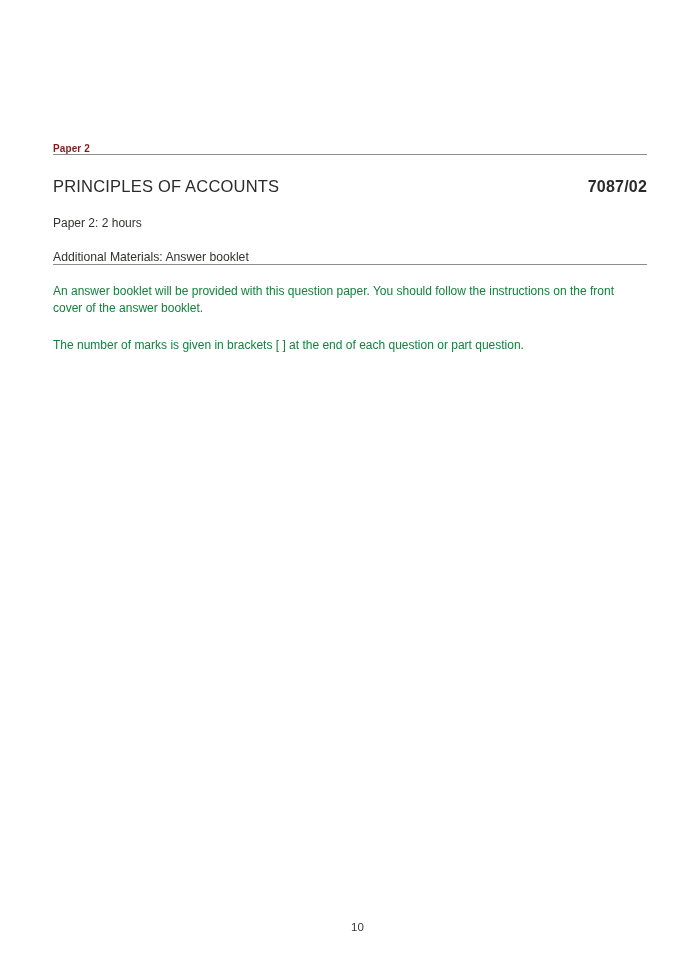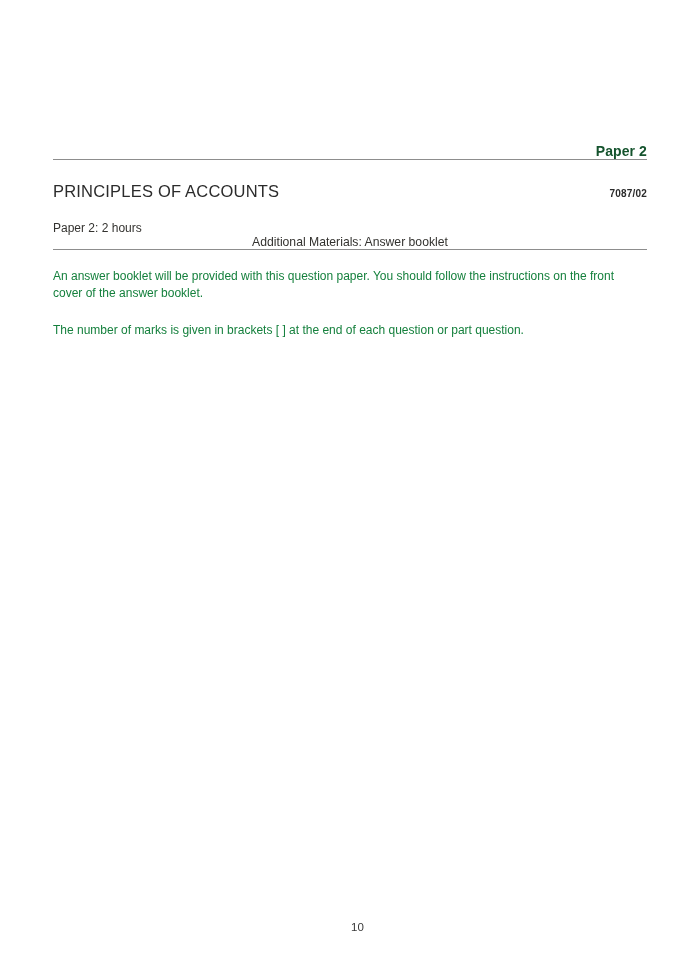--- a/index.html
+++ b/index.html
@@ -22,25 +22,24 @@
   }
   .content {
     position: absolute;
     left: 53px;
     top: 0;
     width: 594px;
   }
 
   .paper-label {
     margin-top: 143px;
-    font-size: 14px;
+    font-size: 10px;
     font-weight: bold;
     letter-spacing: 0.1px;
-    color: #14532d;
-    text-align: right;
+    color: #7f1d1d;
   }
 
   hr.rule {
     border: none;
     border-top: 1px solid #8d8d8d;
     margin: 0;
   }
   .rule-top { margin-top: 40px; }
   .rule-bottom { margin-top: 23px; }
 
@@ -50,36 +49,36 @@
     align-items: baseline;
     margin-top: 22px;
   }
   .subject-title {
     font-size: 16.5px;
     font-weight: normal;
     letter-spacing: 0.2px;
     color: #2b2b2b;
   }
   .paper-code {
-    font-size: 10px;
+    font-size: 16px;
     font-weight: bold;
     letter-spacing: 0.2px;
     color: #2b2b2b;
   }
 
   .duration {
     margin-top: 20px;
     font-size: 12px;
     color: #33322f;
   }
 
   .materials {
+    margin-top: 20px;
     font-size: 12.2px;
     color: #33322f;
-    text-align: center;
   }
 
   .instructions-heading {
     margin-top: 39px;
     font-size: 15.5px;
     font-weight: bold;
     letter-spacing: 0.1px;
     color: #2b2b2b;
   }
 

